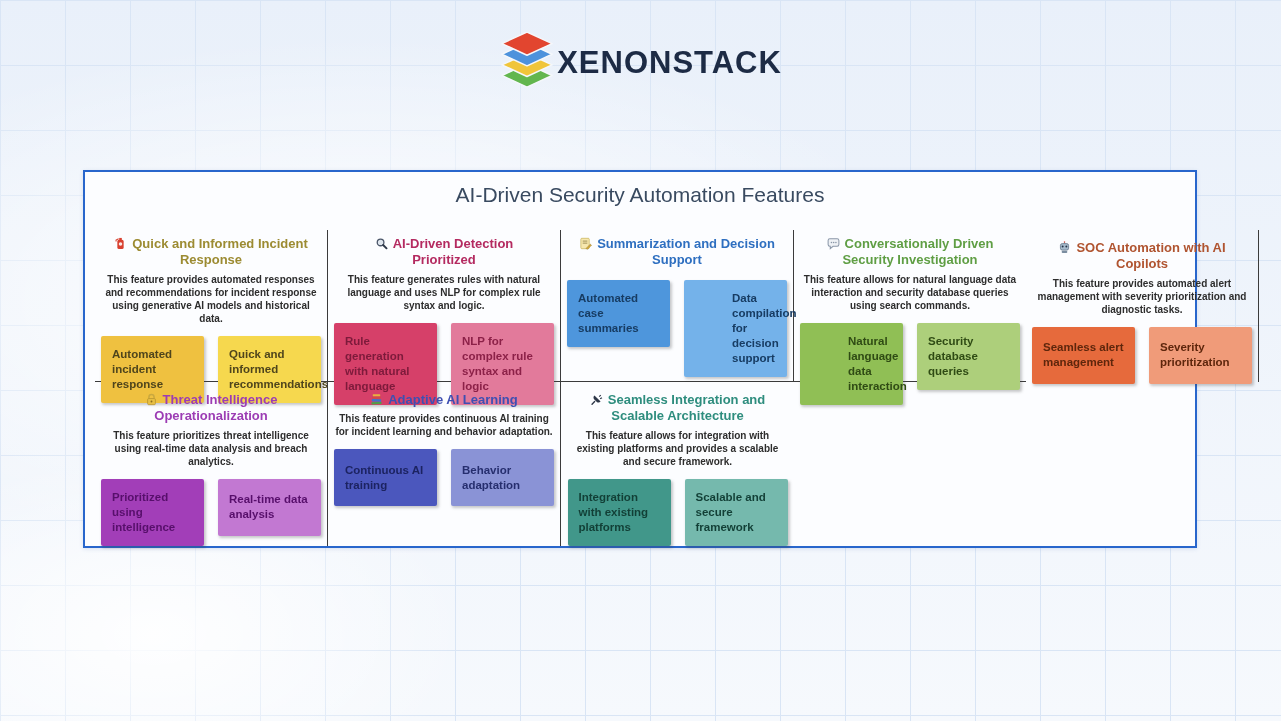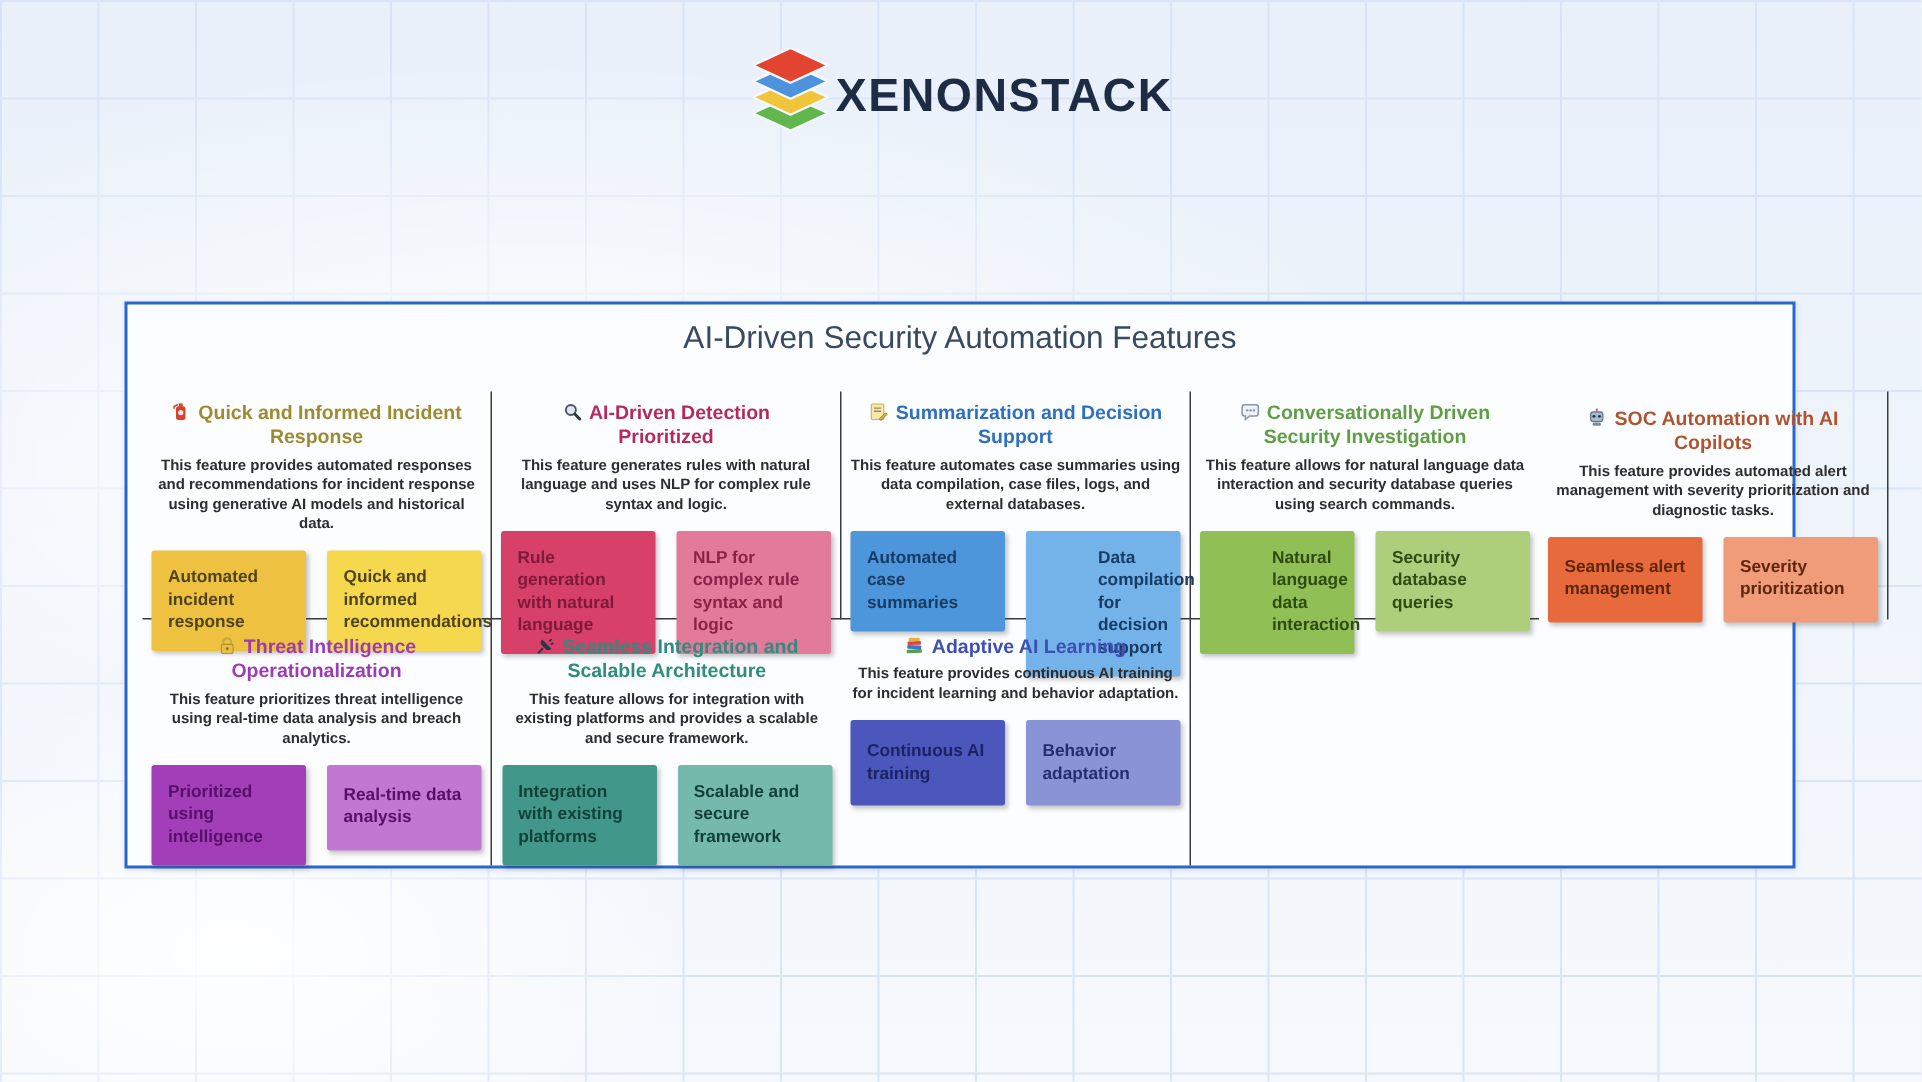--- a/index.html
+++ b/index.html
@@ -21,21 +21,20 @@
     display:flex; justify-content:center; align-items:center; gap:2px;
   }
   .brand-name{
     font-size:31px; font-weight:bold; color:#1d2b45; letter-spacing:1px;
   }
   .card{
     position:absolute; left:83px; top:170px; width:1114px; height:378px;
     background:#fcfdff;
     border:2px solid #2866cc;
     box-shadow:0 1px 4px rgba(70,110,180,0.18);
-    margin-top:31px;
   }
   .card-title{
     text-align:center; margin-top:11px;
     font-size:21px; color:#394a60; font-weight:400;
   }
   .grid{
     position:absolute; left:10px; right:10px; top:58px; bottom:8px;
     display:grid;
     grid-template-columns:1fr 1fr 1fr 1fr 1fr;
     grid-template-rows:152px 1fr;
@@ -120,21 +119,20 @@
 
     <div class="cell hline vline">
       <div class="sec-title" style="color: rgb(46, 111, 192);">
         <span class="icon"><svg width="13" height="13" viewBox="0 0 14 14">
               <rect x="2" y="1.4" width="9" height="11.2" rx="1" fill="#f6e7ae" stroke="#c9b35a" stroke-width="0.8"></rect>
               <line x1="4" y1="4.4" x2="9" y2="4.4" stroke="#9a8a50" stroke-width="1"></line>
               <line x1="4" y1="6.6" x2="9" y2="6.6" stroke="#9a8a50" stroke-width="1"></line>
               <path d="M7.8 12.2 L12.3 7.7 L13.4 8.8 L8.9 13.3 Z" fill="#e2b33c" stroke="#8a6d1f" stroke-width="0.6"></path>
             </svg></span><span>Summarization and Decision Support</span>
       </div>
-      <div class="sec-desc">This feature automates case summaries using data compilation, case files, logs, and external databases.</div>
       <div class="boxes">
         <div class="box" style="background-color: rgb(78, 150, 220); color: rgb(23, 60, 99);">Automated case summaries</div>
         <div class="box" style="background-color: rgb(116, 178, 234); color: rgb(23, 60, 99); padding-left: 48px;">Data compilation for decision support</div>
       </div>
     </div>
 
     <div class="cell hline">
       <div class="sec-title" style="color: rgb(95, 158, 68);">
         <span class="icon"><svg width="13" height="13" viewBox="0 0 14 14">
               <path d="M3 2h8c1 0 1.8.8 1.8 1.8v4.4c0 1-.8 1.8-1.8 1.8H6.5L3.5 12.6V10H3c-1 0-1.8-.8-1.8-1.8V3.8C1.2 2.8 2 2 3 2z" fill="#eef1f5" stroke="#8a97a8" stroke-width="1.1"></path>
@@ -176,46 +174,46 @@
               <circle cx="7" cy="9.1" r="1" fill="#8a6d1f"></circle>
             </svg></span><span>Threat Intelligence Operationalization</span>
       </div>
       <div class="sec-desc">This feature prioritizes threat intelligence using real-time data analysis and breach analytics.</div>
       <div class="boxes">
         <div class="box" style="background-color: rgb(162, 62, 184); color: rgb(87, 15, 107);">Prioritized using intelligence</div>
         <div class="box" style="background-color: rgb(194, 120, 210); color: rgb(87, 15, 107);">Real-time data analysis</div>
       </div>
     </div>
 
+    <div class="cell row2 vline">
+      <div class="sec-title" style="color: rgb(62, 79, 178);">
+        <span class="icon"><svg width="13" height="13" viewBox="0 0 14 14">
+              <rect x="1.6" y="9.6" width="10.8" height="2.6" rx="0.6" fill="#4f9e49" transform="rotate(-3 7 10.9)"></rect>
+              <rect x="2" y="6.7" width="10" height="2.6" rx="0.6" fill="#3f74c9" transform="rotate(2 7 8)"></rect>
+              <rect x="2.2" y="3.8" width="9.6" height="2.6" rx="0.6" fill="#d0494d" transform="rotate(-2 7 5.1)"></rect>
+              <rect x="3" y="1.3" width="8" height="2.3" rx="0.6" fill="#e9b13f"></rect>
+            </svg></span><span>Adaptive AI Learning</span>
+      </div>
+      <div class="sec-desc">This feature provides continuous AI training for incident learning and behavior adaptation.</div>
+      <div class="boxes">
+        <div class="box" style="background-color: rgb(75, 87, 189); color: rgb(28, 35, 97);">Continuous AI training</div>
+        <div class="box" style="background-color: rgb(138, 147, 214); color: rgb(38, 46, 110);">Behavior adaptation</div>
+      </div>
+    </div>
+
     <div class="cell row2">
       <div class="sec-title" style="color: rgb(46, 141, 126);">
         <span class="icon"><svg width="13" height="13" viewBox="0 0 14 14">
               <line x1="11.6" y1="2.2" x2="9.9" y2="3.9" stroke="#2d3748" stroke-width="1.2"></line>
               <line x1="12.9" y1="5" x2="10.9" y2="6.1" stroke="#2d3748" stroke-width="1.2"></line>
               <path d="M4.4 6.6 l3 3 c1 1 3 .8 4-.4 L4.8 2.6 c-1.2 1-1.4 3-.4 4z" fill="#2d3748"></path>
               <path d="M5 9.2 L2.2 12" stroke="#2d3748" stroke-width="1.5" stroke-linecap="round"></path>
             </svg></span><span>Seamless Integration and Scalable Architecture</span>
       </div>
       <div class="sec-desc">This feature allows for integration with existing platforms and provides a scalable and secure framework.</div>
       <div class="boxes">
         <div class="box" style="background-color: rgb(65, 151, 138); color: rgb(18, 63, 54);">Integration with existing platforms</div>
         <div class="box" style="background-color: rgb(117, 185, 173); color: rgb(18, 63, 54);">Scalable and secure framework</div>
       </div>
     </div>
 
-    <div class="cell row2 vline">
-      <div class="sec-title" style="color: rgb(62, 79, 178);">
-        <span class="icon"><svg width="13" height="13" viewBox="0 0 14 14">
-              <rect x="1.6" y="9.6" width="10.8" height="2.6" rx="0.6" fill="#4f9e49" transform="rotate(-3 7 10.9)"></rect>
-              <rect x="2" y="6.7" width="10" height="2.6" rx="0.6" fill="#3f74c9" transform="rotate(2 7 8)"></rect>
-              <rect x="2.2" y="3.8" width="9.6" height="2.6" rx="0.6" fill="#d0494d" transform="rotate(-2 7 5.1)"></rect>
-              <rect x="3" y="1.3" width="8" height="2.3" rx="0.6" fill="#e9b13f"></rect>
-            </svg></span><span>Adaptive AI Learning</span>
-      </div>
-      <div class="sec-desc">This feature provides continuous AI training for incident learning and behavior adaptation.</div>
-      <div class="boxes">
-        <div class="box" style="background-color: rgb(75, 87, 189); color: rgb(28, 35, 97);">Continuous AI training</div>
-        <div class="box" style="background-color: rgb(138, 147, 214); color: rgb(38, 46, 110);">Behavior adaptation</div>
-      </div>
-    </div>
-
   </div>
 </div>
 
 </body></html>

